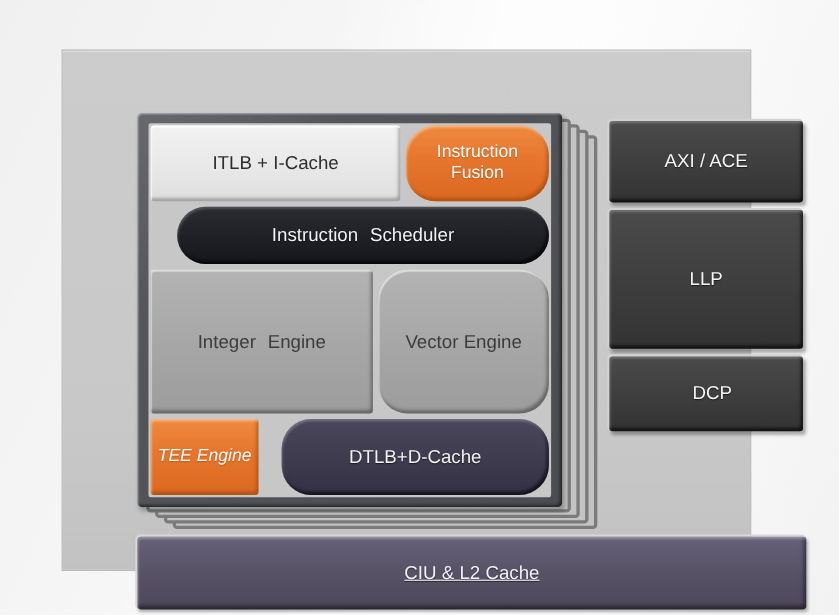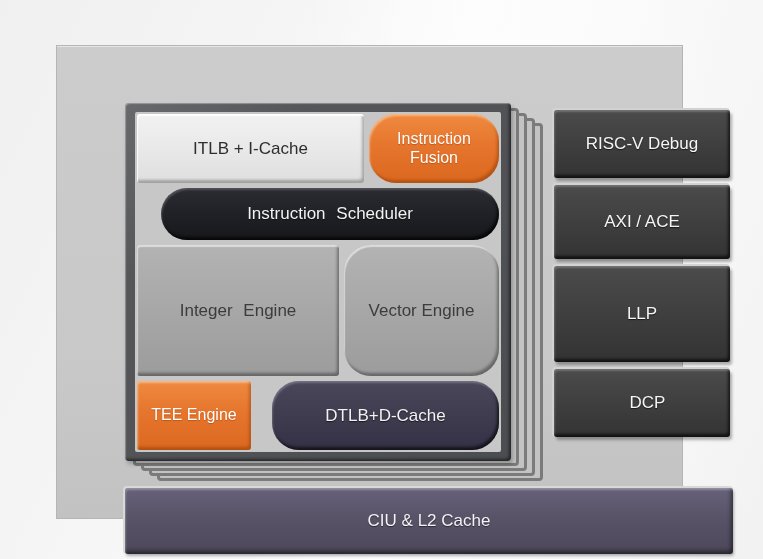--- a/index.html
+++ b/index.html
@@ -84,50 +84,51 @@
     background: linear-gradient(180deg, #4a475c 0%, #3e3b4e 55%, #343147 100%);
     color: #f2f2f2; text-shadow: 0 1px 1px rgba(0,0,0,.6);
     box-shadow: inset 1px 2px 2px rgba(255,255,255,.22), inset -2px -3px 3px rgba(0,0,0,.6);
     margin-left: 16px;
   }
 
   .w-itlb   { width: 227px; }
   .w-fusion { width: 130px; font-size: 16px; padding: 0 14px; }
   .w-int    { width: 202px; text-align: center; }
   .w-vec    { width: 155px; }
-  .w-tee    { width: 114px; font-size: 16px; }
+  .w-tee    { width: 98px; font-size: 16px; font-style: italic; }
   .w-dtlb   { width: 235px; }
   .wide-space { word-spacing: 6px; }
 
   .right-col {
     position: absolute; left: 497px; top: 64px; width: 176px;
     display: flex; flex-direction: column; gap: 7px;
   }
   .rblk {
     width: 100%; flex-shrink: 0;
     display: flex; align-items: center; justify-content: center;
     background: linear-gradient(180deg, #4b4b4b 0%, #3f3f3f 50%, #333333 100%);
     color: #f5f5f5; font-size: 17px; text-shadow: 0 1px 1px rgba(0,0,0,.6);
     border-radius: 3px;
     box-shadow: inset 1px 2px 2px rgba(255,255,255,.22), inset -2px -3px 3px rgba(0,0,0,.65),
                 -1px -1px 0 1px #d2d2d2, 2px 3px 3px rgba(0,0,0,.3);
   }
   .rb-1 { height: 68px; }
   .rb-2 { height: 74px; }
-  .rb-3 { height: 96px; }
+  .rb-3 { height: 126px; }
   .rb-4 { height: 68px; padding-left: 11px; }
 
   .bottom-bar {
     position: absolute; left: 68px; top: 442px; width: 608px; height: 66px;
     display: flex; align-items: center; justify-content: center;
     background: linear-gradient(180deg, #67627a 0%, #585367 45%, #4c4759 100%);
     color: #f4f3f7; font-size: 17px; text-shadow: 0 1px 1px rgba(0,0,0,.5);
     border-radius: 3px;
     box-shadow: inset 1px 2px 2px rgba(255,255,255,.3), inset -2px -3px 4px rgba(0,0,0,.5),
                 -1px -1px 0 1px #d8d8d8, 1px 2px 3px rgba(0,0,0,.3);
+    text-decoration: underline;
   }
 </style>
 </head>
 <body>
 
 <div class="stage">
   <div class="sheen"></div>
 
   <div class="panel">
 
@@ -155,21 +156,20 @@
 
         <div class="row r4">
           <div class="blk blk-orange w-tee">TEE Engine</div>
           <div class="blk blk-slate w-dtlb grow">DTLB+D-Cache</div>
         </div>
 
       </div>
     </div>
 
     <div class="right-col">
-      <div class="rblk rb-1">RISC-V Debug</div>
       <div class="rblk rb-2">AXI / ACE</div>
       <div class="rblk rb-3">LLP</div>
       <div class="rblk rb-4">DCP</div>
     </div>
 
     <div class="bottom-bar">CIU &amp; L2 Cache</div>
 
   </div>
 </div>
 

